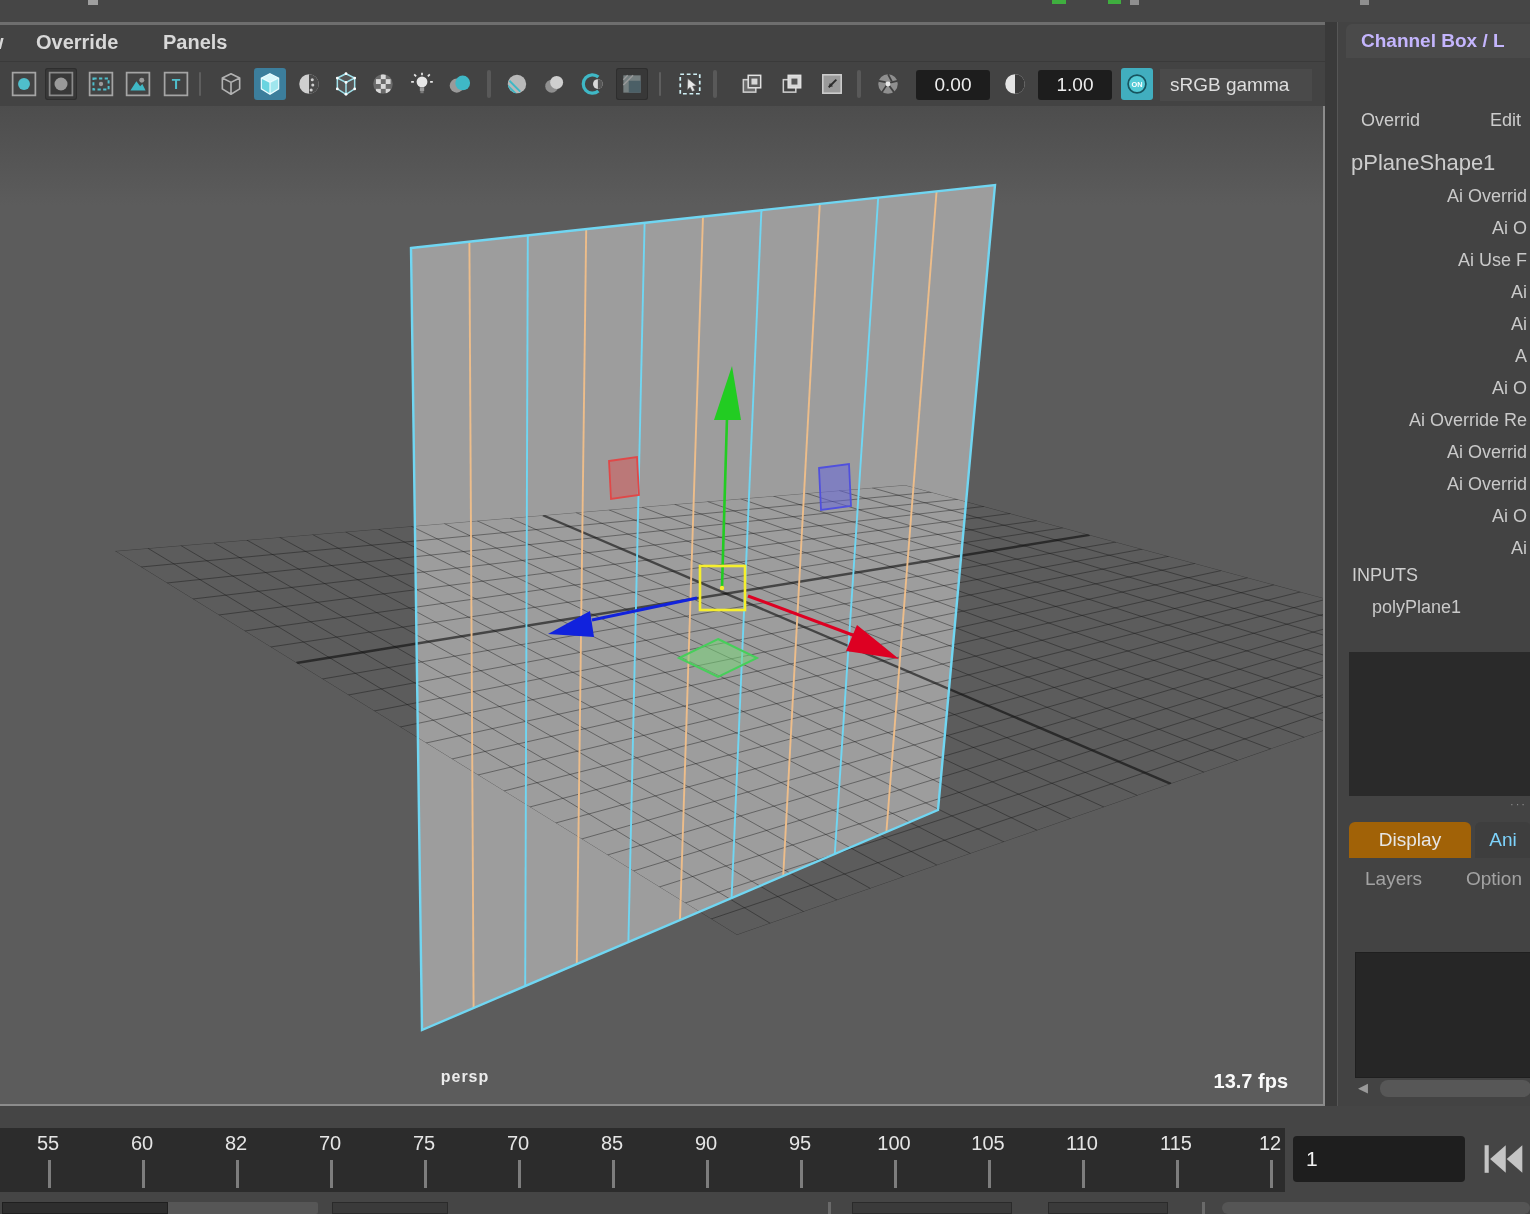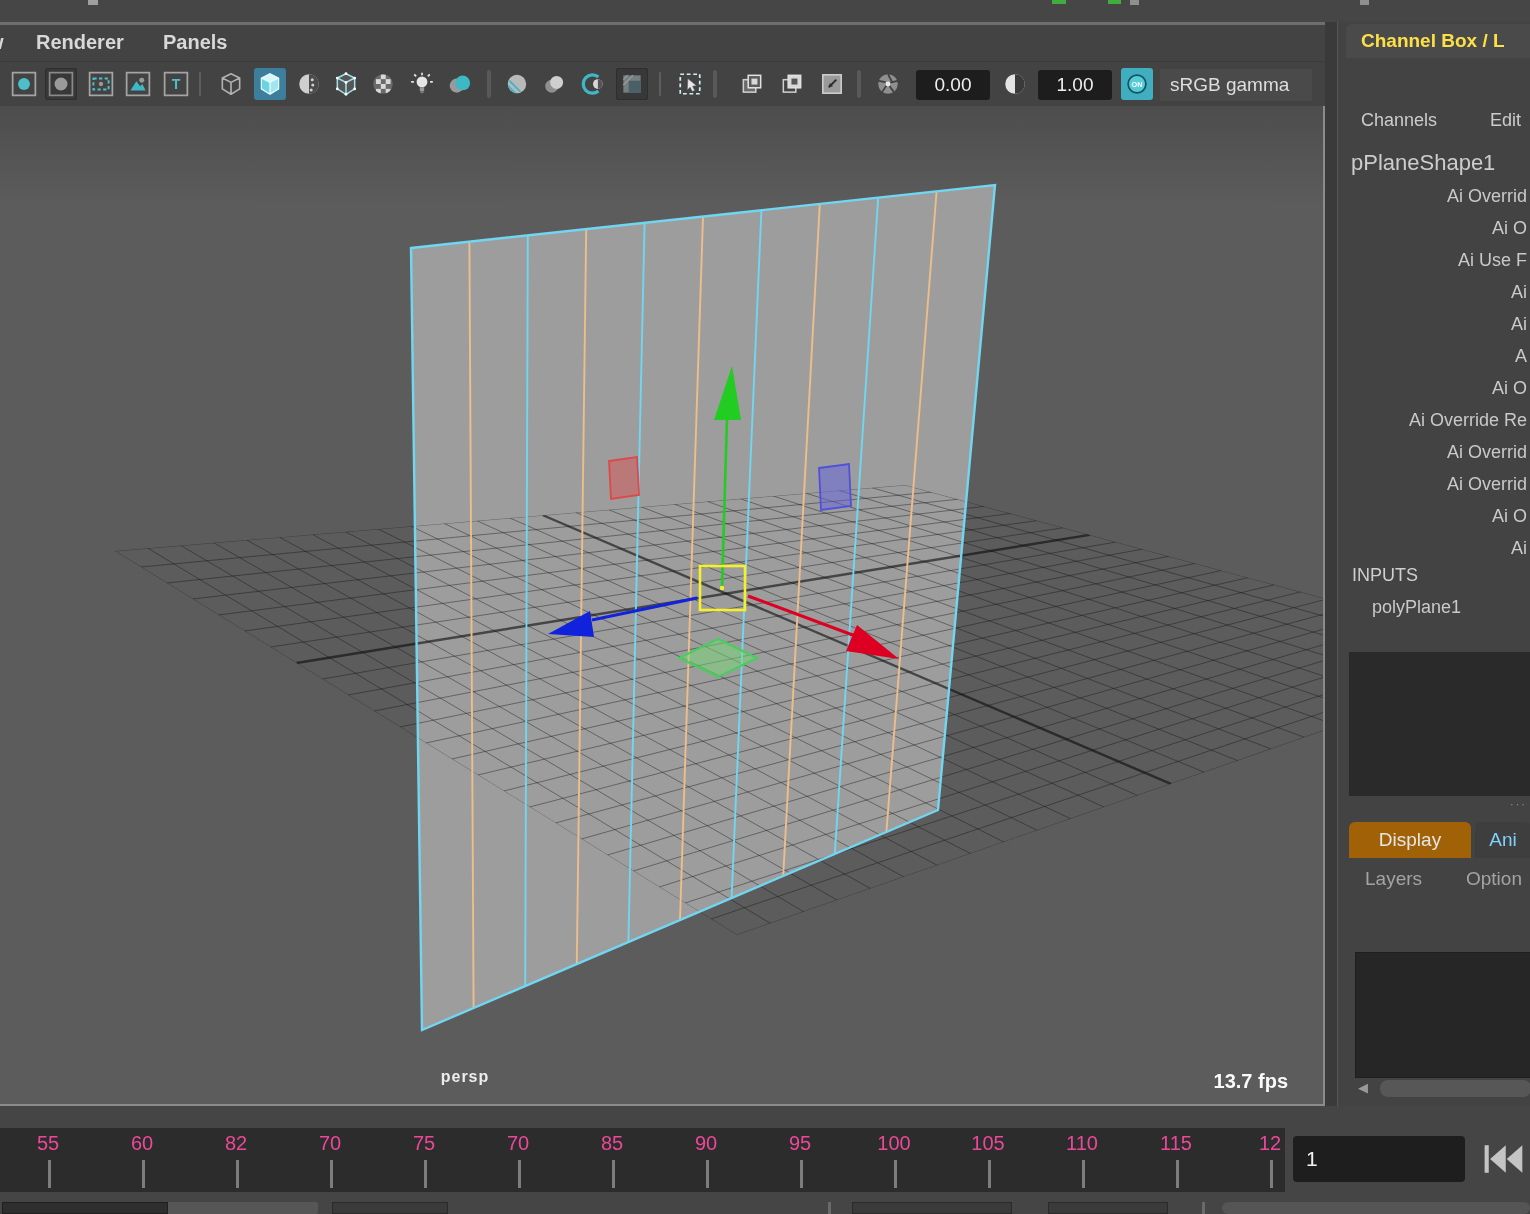--- a/index.html
+++ b/index.html
@@ -30,21 +30,21 @@
   .viewport{position:absolute;left:0;top:106px;width:1325px;height:1000px;overflow:hidden;
     background:linear-gradient(#4d4d4d,#5c5c5c 10%,#5c5c5c);
     border-right:2px solid #8c8c8c;border-bottom:2px solid #8c8c8c;}
   .vp-label{position:absolute;left:420px;top:962px;width:90px;text-align:center;color:#ececec;font-size:16px;letter-spacing:1px;font-weight:bold;}
   .vp-fps{position:absolute;left:1080px;top:964px;width:208px;text-align:right;color:#fafafa;font-size:20px;font-weight:bold;}
 
   
   .panel-gap{position:absolute;left:1325px;top:22px;width:12px;height:1084px;background:#3a3a3a;}
   .right-panel{position:absolute;left:1337px;top:22px;width:193px;height:1084px;background:#434343;border-left:1px solid #565656;}
   .cb-title-tab{position:absolute;left:8px;top:2px;width:185px;height:34px;background:#4a4a4a;border-radius:6px 0 0 0;}
-  .cb-title{position:absolute;left:23px;top:8px;white-space:nowrap;color:#fde047;font-size:19px;font-weight:bold;overflow:hidden;width:170px;}
+  .cb-title{position:absolute;left:23px;top:8px;white-space:nowrap;color:#c4b5fd;font-size:19px;font-weight:bold;overflow:hidden;width:170px;}
   .cb-menu-item{position:absolute;top:88px;color:#cccccc;font-size:18px;}
   .cb-object{position:absolute;left:13px;top:128px;color:#cdcdcd;font-size:22px;}
   .cb-attrs{position:absolute;left:0;top:158px;width:191px;}
   .cb-attr-row{height:32px;line-height:32px;text-align:right;padding-right:2px;color:#c9c9c9;font-size:18px;white-space:nowrap;overflow:hidden;}
   .cb-inputs{position:absolute;left:14px;top:543px;color:#cfcfcf;font-size:18px;}
   .cb-node{position:absolute;left:34px;top:575px;color:#c9c9c9;font-size:18px;}
   .cb-box{position:absolute;left:11px;top:630px;width:182px;height:144px;background:#2a2a2a;}
   .cb-grip{position:absolute;right:3px;top:776px;color:#8f8f8f;font-size:11px;letter-spacing:2px;}
   .le-tabbar{position:absolute;left:0;top:800px;width:193px;height:36px;}
   .le-tab{position:absolute;top:0;height:36px;font-size:19px;color:#e6e6e6;text-align:center;line-height:36px;border-radius:6px 6px 0 0;}
@@ -52,21 +52,21 @@
   .le-tab.other{left:137px;width:56px;background:#3e3e3e;color:#7dd3fc;overflow:hidden;}
   .le-menu-item{position:absolute;top:846px;color:#a3a3a3;font-size:19px;}
   .le-box{position:absolute;left:17px;top:930px;width:176px;height:126px;background:#262626;border:1px solid #1f1f1f;}
   .le-scroll-arrow{position:absolute;left:20px;top:1058px;color:#9a9a9a;font-size:13px;}
   .le-scroll-thumb{position:absolute;left:42px;top:1058px;width:151px;height:17px;background:#575757;border-radius:8px;}
 
   
   .gap-row{position:absolute;left:0;top:1106px;width:1530px;height:20px;background:#454545;}
   .timeline{position:absolute;left:0;top:1126px;width:1530px;height:70px;background:#454545;}
   .tl-track{position:absolute;left:0;top:2px;width:1285px;height:64px;background:#2c2c2c;overflow:hidden;}
-  .tl-label{position:absolute;top:4px;width:52px;text-align:center;color:#ec4899;font-size:20px;}
+  .tl-label{position:absolute;top:4px;width:52px;text-align:center;color:#e5e5e5;font-size:20px;}
   .tl-tick{position:absolute;top:32px;width:3px;height:28px;background:#7d7d7d;}
   .frame-field{position:absolute;left:1293px;top:10px;width:172px;height:46px;background:#1e1e1e;border-radius:4px;color:#f2f2f2;font-size:21px;line-height:46px;padding-left:13px;}
   .rewind-btn{position:absolute;left:1480px;top:12px;width:46px;height:42px;display:flex;align-items:center;}
   .range-strip{position:absolute;left:0;top:1196px;width:1530px;height:18px;background:#454545;}
   .rs{position:absolute;top:6px;height:12px;}
 
   .clickable{cursor:pointer;}
 </style>
 </head>
 <body>
@@ -77,21 +77,21 @@
     <div class="frag" style="left:88px;width:10px;height:5px;background:#9f9f9f;"></div>
     <div class="frag" style="left:1052px;width:14px;height:4px;background:#3fae3f;"></div>
     <div class="frag" style="left:1108px;width:13px;height:4px;background:#3fae3f;"></div>
     <div class="frag" style="left:1130px;width:9px;height:5px;background:#8f8f8f;"></div>
     <div class="frag" style="left:1360px;width:9px;height:5px;background:#8f8f8f;"></div>
   </div>
   <div class="sep-line"></div>
 
   <div class="menubar">
     <span class="menu-item" style="left:-12px;width:18px;overflow:hidden;display:inline-block;">w</span>
-    <span class="menu-item clickable" style="left:36px;">Renderer</span>
+    <span class="menu-item clickable" style="left:36px;">Override</span>
     <span class="menu-item clickable" style="left:163px;">Panels</span>
   </div>
 
   <div class="toolbar">
     <div class="tb-btn clickable" style="left:8px">
       <svg viewBox="0 0 24 24">
           <rect x="1.5" y="1.5" width="21" height="21" fill="none" stroke="#a5a5a5" stroke-width="1.6"></rect>
           <circle cx="12" cy="12" r="5.5" fill="#4fbecb"></circle>
         </svg>
     </div>
@@ -385,21 +385,21 @@
     </svg>
     <div class="vp-label">persp</div>
     <div class="vp-fps">13.7 fps</div>
   </div>
 
   <div class="panel-gap"></div>
 
   <div class="right-panel">
     <div class="cb-title-tab"></div>
     <div class="cb-title">Channel Box / L</div>
-    <span class="cb-menu-item clickable" style="left:23px">Channels</span>
+    <span class="cb-menu-item clickable" style="left:23px">Overrid</span>
     <span class="cb-menu-item clickable" style="left:152px">Edit</span>
     <div class="cb-object clickable">pPlaneShape1</div>
     <div class="cb-attrs" id="cb-attrs">
         <div class="cb-attr-row clickable">Ai Overrid</div>
         <div class="cb-attr-row clickable">Ai O</div>
         <div class="cb-attr-row clickable">Ai Use F</div>
         <div class="cb-attr-row clickable">Ai</div>
         <div class="cb-attr-row clickable">Ai</div>
         <div class="cb-attr-row clickable">A</div>
         <div class="cb-attr-row clickable">Ai O</div>

